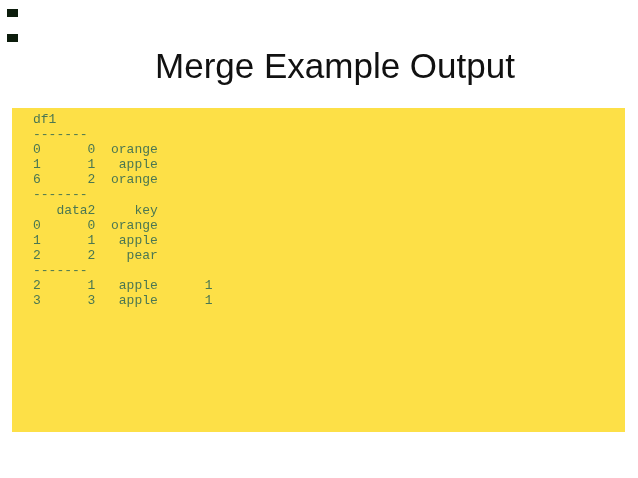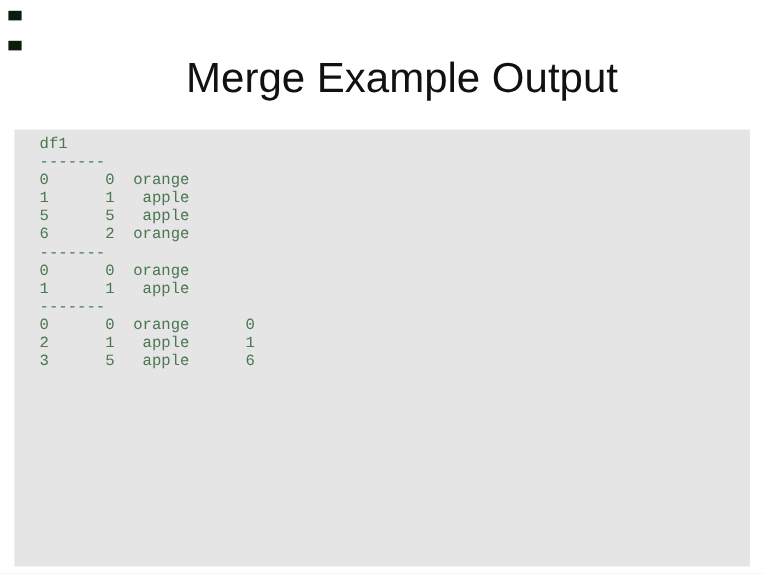--- a/index.html
+++ b/index.html
@@ -34,23 +34,23 @@
     font-size: 35px;
     font-weight: normal;
     line-height: 1.25;
     color: #111111;
   }
   .code-block {
     position: absolute;
     left: 12px;
     top: 108px;
     width: 613px;
-    height: 364px;
+    height: 324px;
     box-sizing: border-box;
-    background: #e5e5e5;
+    background: #fde047;
     padding: 4px 0 0 21px;
   }
   .code-line {
     font-family: "Liberation Mono", "DejaVu Sans Mono", monospace;
     font-size: 13px;
     line-height: 15.1px;
     color: #4b7752;
     white-space: pre;
   }
 </style>
@@ -60,22 +60,22 @@
 <div class="corner-marker m1"></div>
 <div class="corner-marker m2"></div>
 
 <h1 class="slide-title">Merge Example Output</h1>
 
 <div class="code-block">
   <div class="code-line">df1</div>
   <div class="code-line">-------</div>
   <div class="code-line">0      0  orange</div>
   <div class="code-line">1      1   apple</div>
-  <div class="code-line">5      5   apple</div>
   <div class="code-line">6      2  orange</div>
   <div class="code-line">-------</div>
+  <div class="code-line">   data2     key</div>
   <div class="code-line">0      0  orange</div>
   <div class="code-line">1      1   apple</div>
+  <div class="code-line">2      2    pear</div>
   <div class="code-line">-------</div>
-  <div class="code-line">0      0  orange      0</div>
   <div class="code-line">2      1   apple      1</div>
-  <div class="code-line">3      5   apple      6</div>
+  <div class="code-line">3      3   apple      1</div>
 </div>
 
 </body></html>

